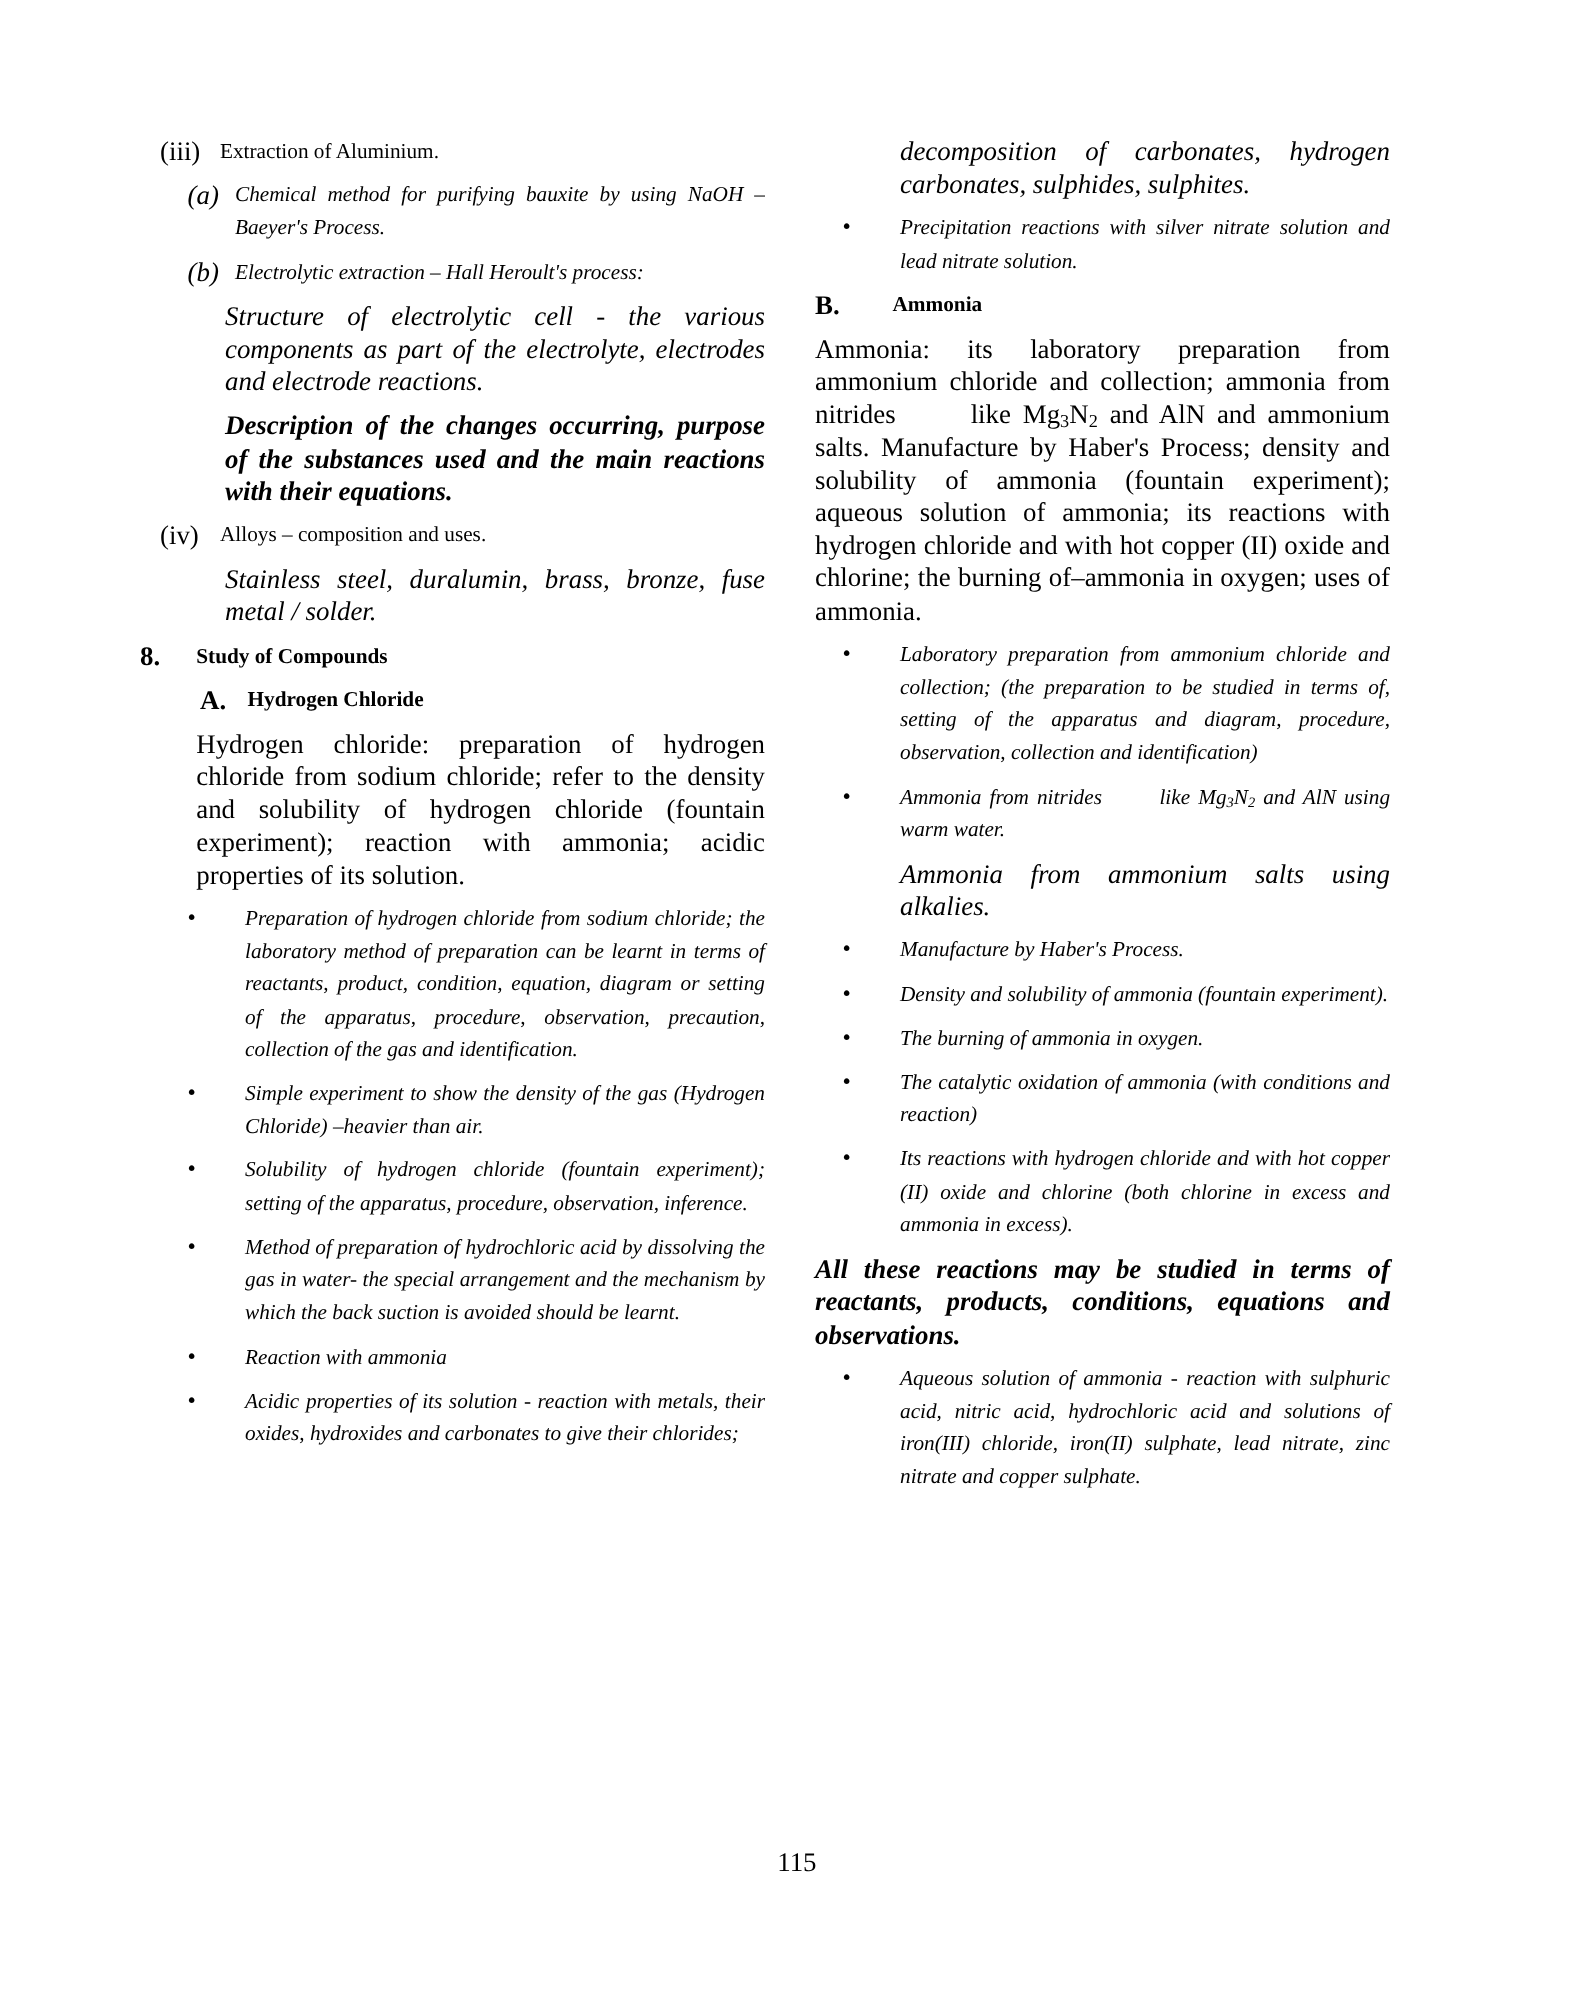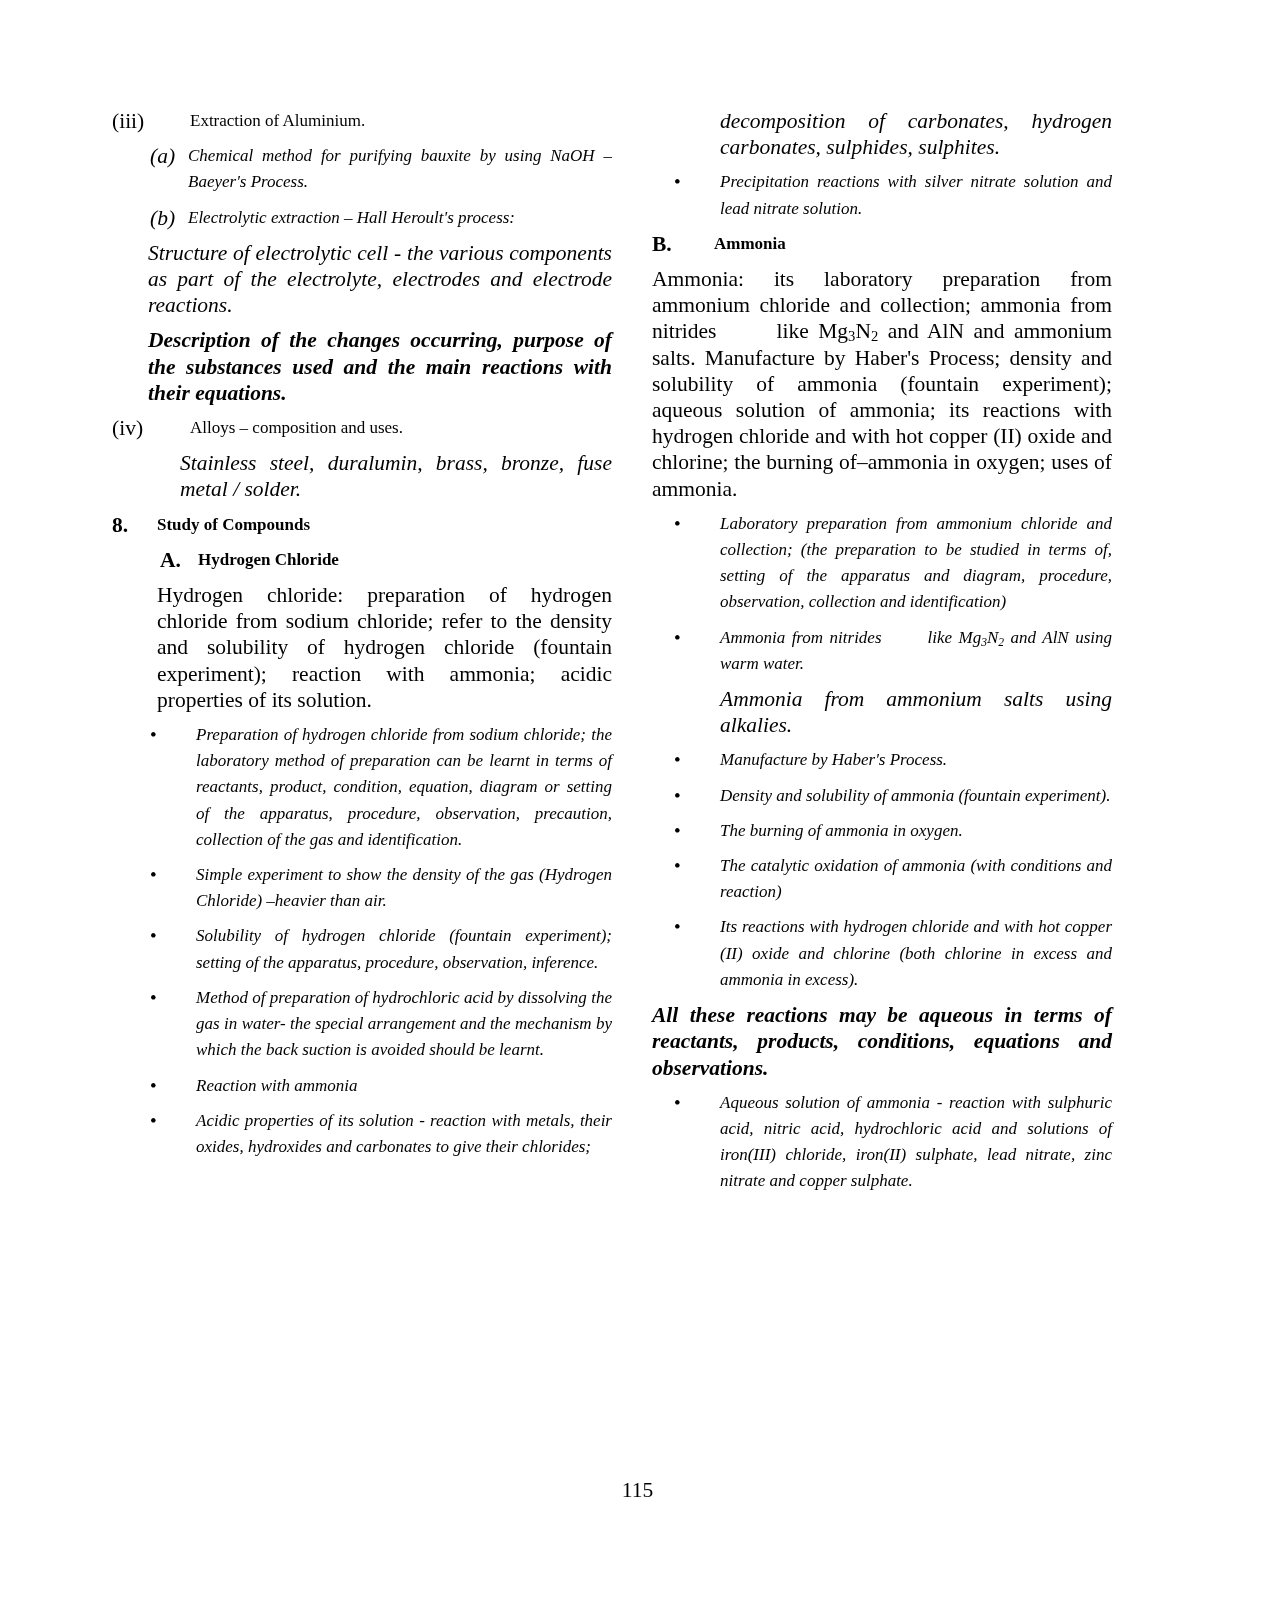--- a/index.html
+++ b/index.html
@@ -58,42 +58,42 @@
     white-space: nowrap;
   }
   .row .body {
     flex: 1 1 auto;
     font-size: 17px;
     line-height: 26.2px;
     text-align: justify;
     text-justify: inter-word;
   }
   
-  .lvl-roman            { margin-left: 0px; gap: 30px; }
+  .lvl-roman            { margin-left: 16px; }
   .lvl-roman .marker    { width: 48px; }
   
   .lvl-letter           { margin-left: 38px; }
   .lvl-letter .marker   { width: 38px; }
   
   .lvl-num              { margin-left: 0px; }
   .lvl-num .marker      { width: 45px; font-weight: bold; }
   
   .lvl-secletter        { margin-left: 48px; }
   .lvl-secletter .marker{ width: 38px; font-weight: bold; }
   .lvl-secletter-r      { margin-left: 0px; }
   .lvl-secletter-r .marker { width: 62px; font-weight: bold; }
   
   .lvl-bullet           { margin-left: 38px; }
   .lvl-bullet .marker   { width: 46px; font-size: 19px; }
   .lvl-bullet-r         { margin-left: 22px; }
   .lvl-bullet-r .marker { width: 46px; font-size: 19px; }
 
   
   .ind-1 { margin-left: 45px; }
-  .ind-2 { margin-left: 36px; }
+  .ind-2 { margin-left: 68px; }
   .ind-sub { margin-left: 68px; }
 
   .last-line-left  { text-align-last: left; }
 
   sub {
     font-size: 0.68em;
     vertical-align: -0.22em;
     line-height: 0;
   }
 
@@ -239,21 +239,21 @@
       <div class="row lvl-bullet-r">
         <span class="marker">•</span>
         <span class="body it">The catalytic oxidation of ammonia (with conditions and reaction)</span>
       </div>
 
       <div class="row lvl-bullet-r">
         <span class="marker">•</span>
         <span class="body it">Its reactions with hydrogen chloride and with hot copper (II) oxide and chlorine (both chlorine  in excess and ammonia in excess).</span>
       </div>
 
-      <p class="p bi last-line-left">All these reactions may be aqueous in terms of reactants, products, conditions, equations and observations.</p>
+      <p class="p bi last-line-left">All these reactions may be studied in terms of reactants, products, conditions, equations and observations.</p>
 
       <div class="row lvl-bullet-r">
         <span class="marker">•</span>
         <span class="body it">Aqueous solution of ammonia - reaction with sulphuric acid, nitric acid, hydrochloric acid and solutions of iron(III) chloride, iron(II) sulphate, lead nitrate, zinc nitrate and copper sulphate.</span>
       </div>
 
     </div>
   </div>
 
   <div class="pagenum">115</div>

